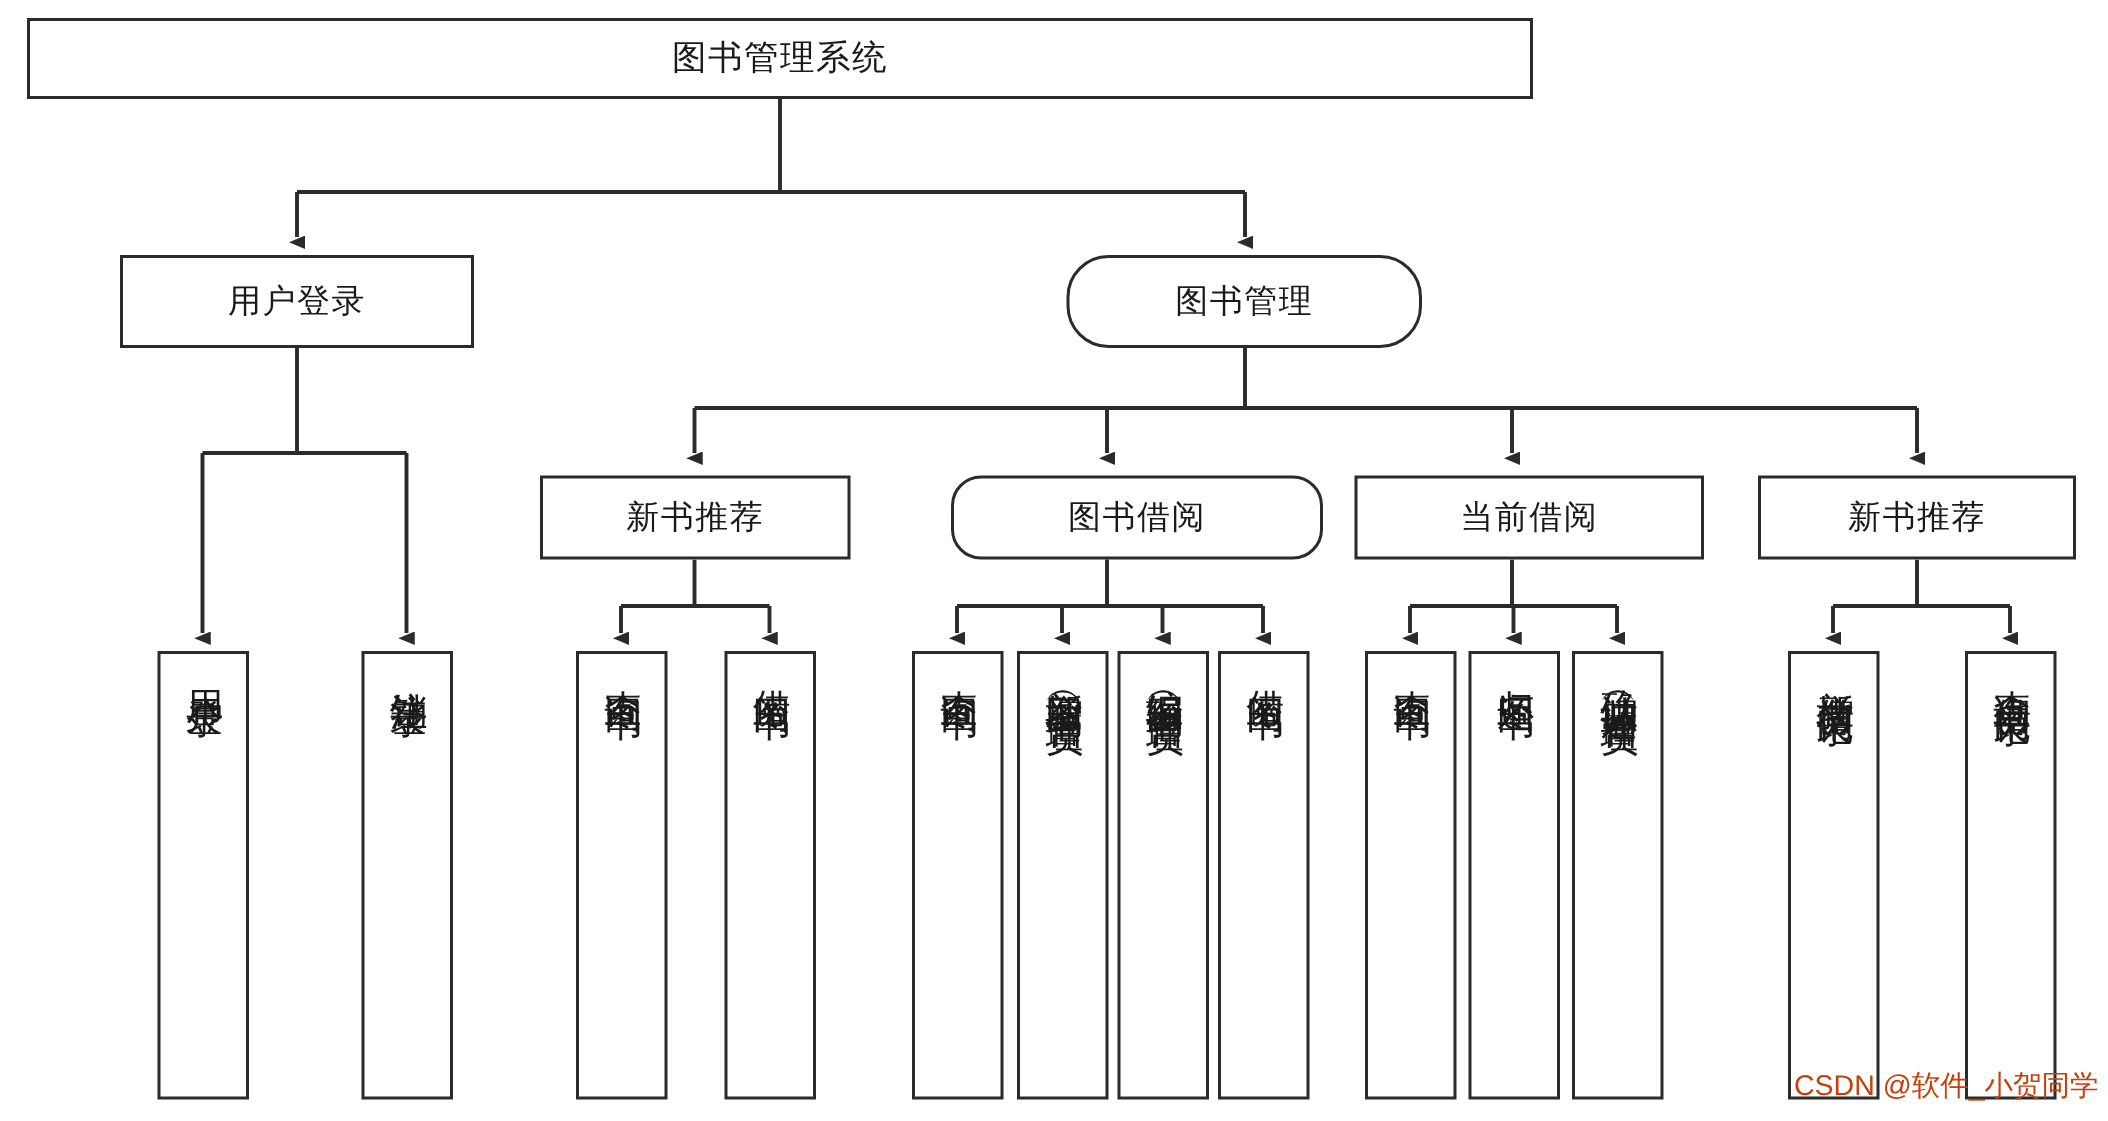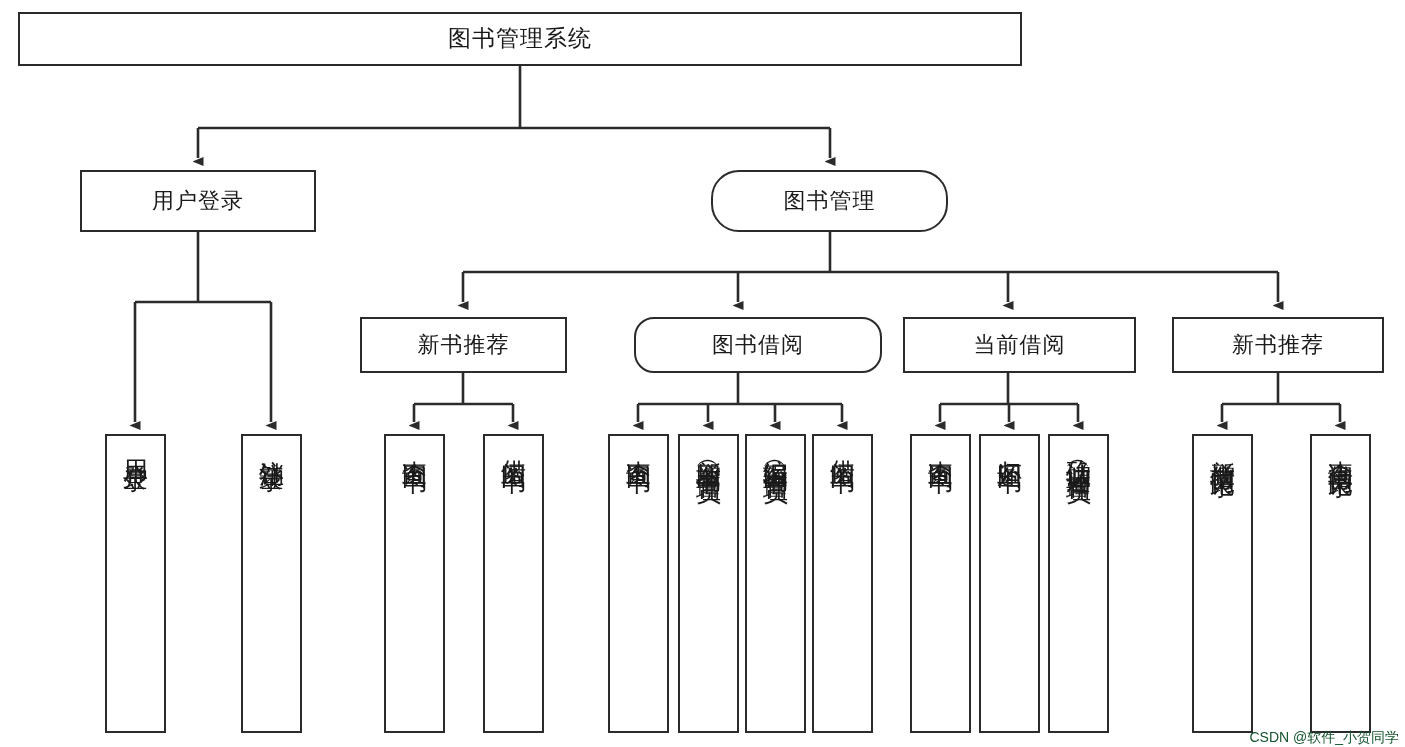--- a/index.html
+++ b/index.html
@@ -59,23 +59,23 @@
     writing-mode: vertical-rl;
     text-orientation: upright;
     font-size: 25px;
     line-height: 1;
     letter-spacing: 3px;
     white-space: nowrap;
   }
   .watermark {
     position: absolute;
     right: 6px;
-    bottom: 0;
-    font-size: 14px;
-    color: #14532d;
+    bottom: 10px;
+    font-size: 19px;
+    color: #c2410c;
     white-space: nowrap;
     z-index: 5;
   }
 </style>
 </head>
 <body>
 
 <div id="canvas">
 
   <svg id="edges" viewBox="0 0 1405 747" width="1405" height="747">

